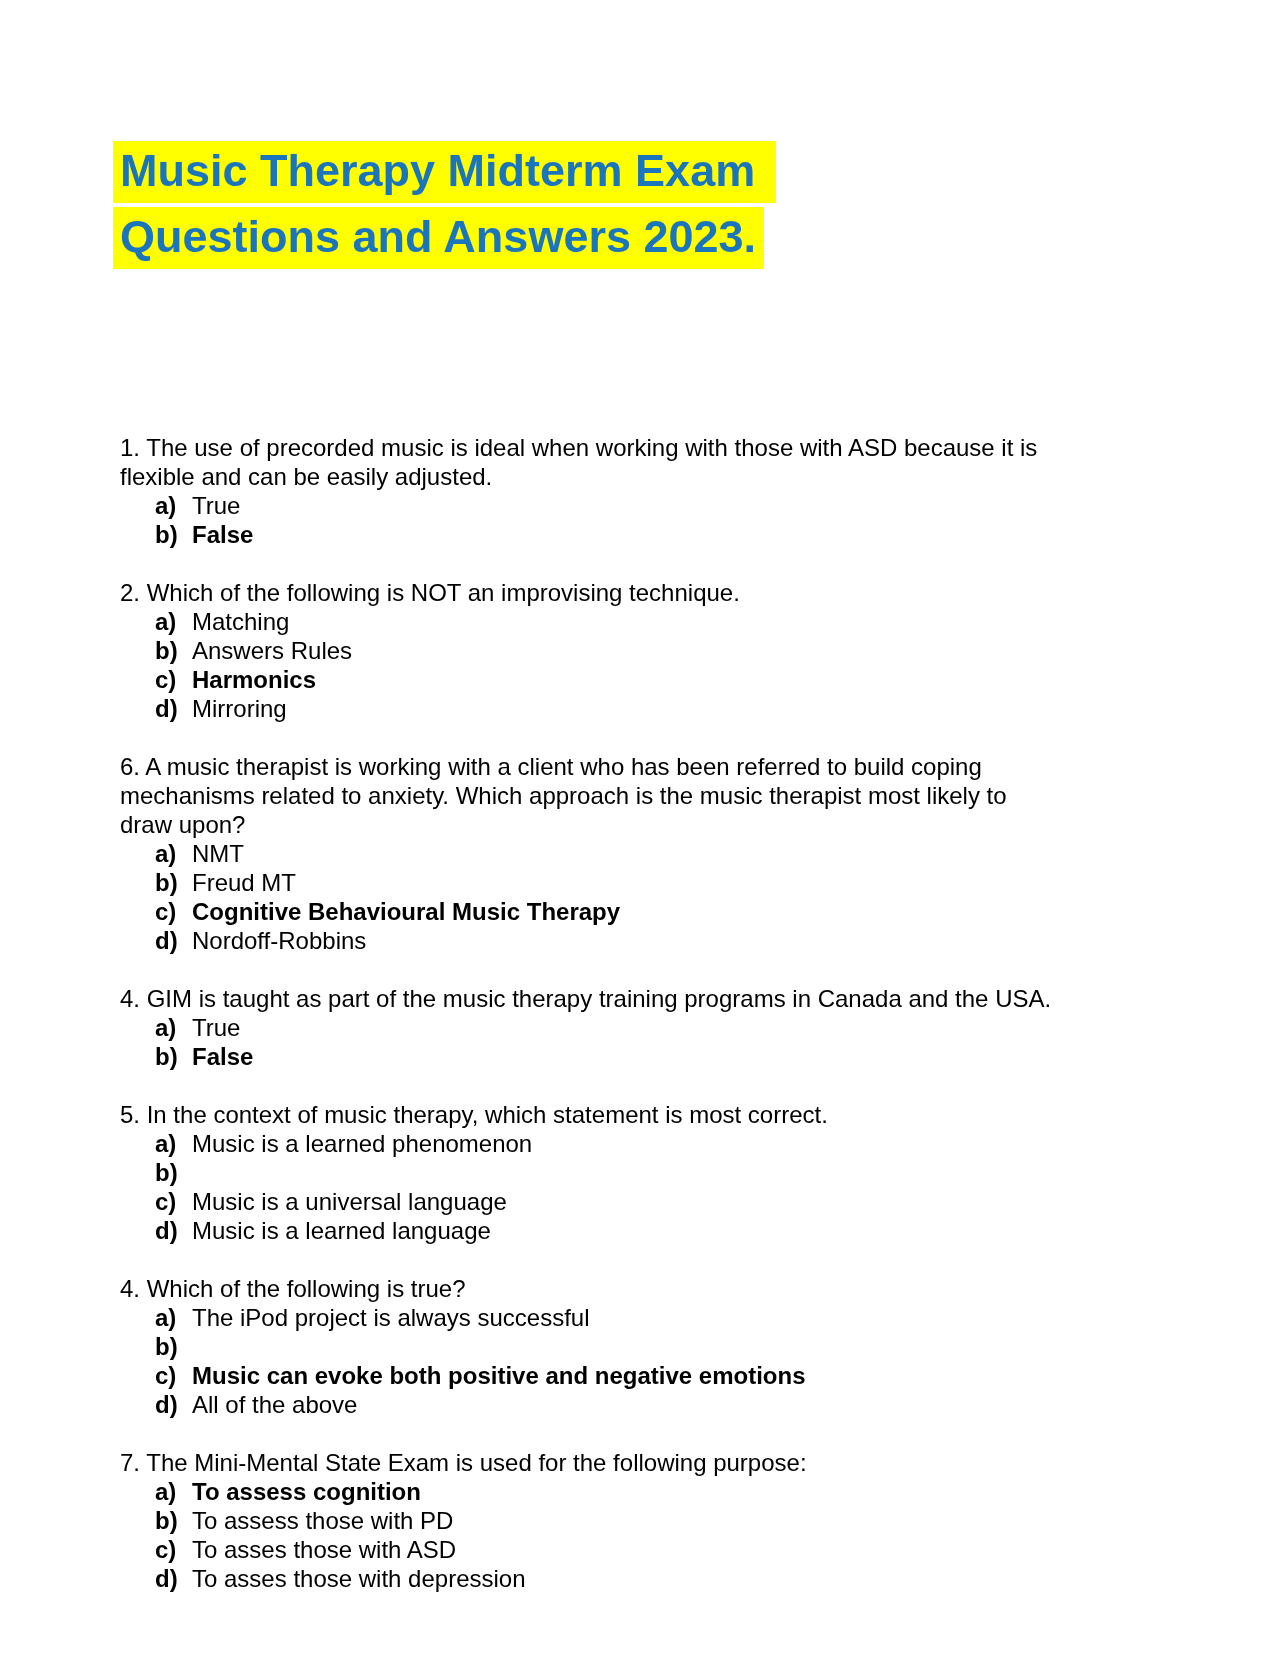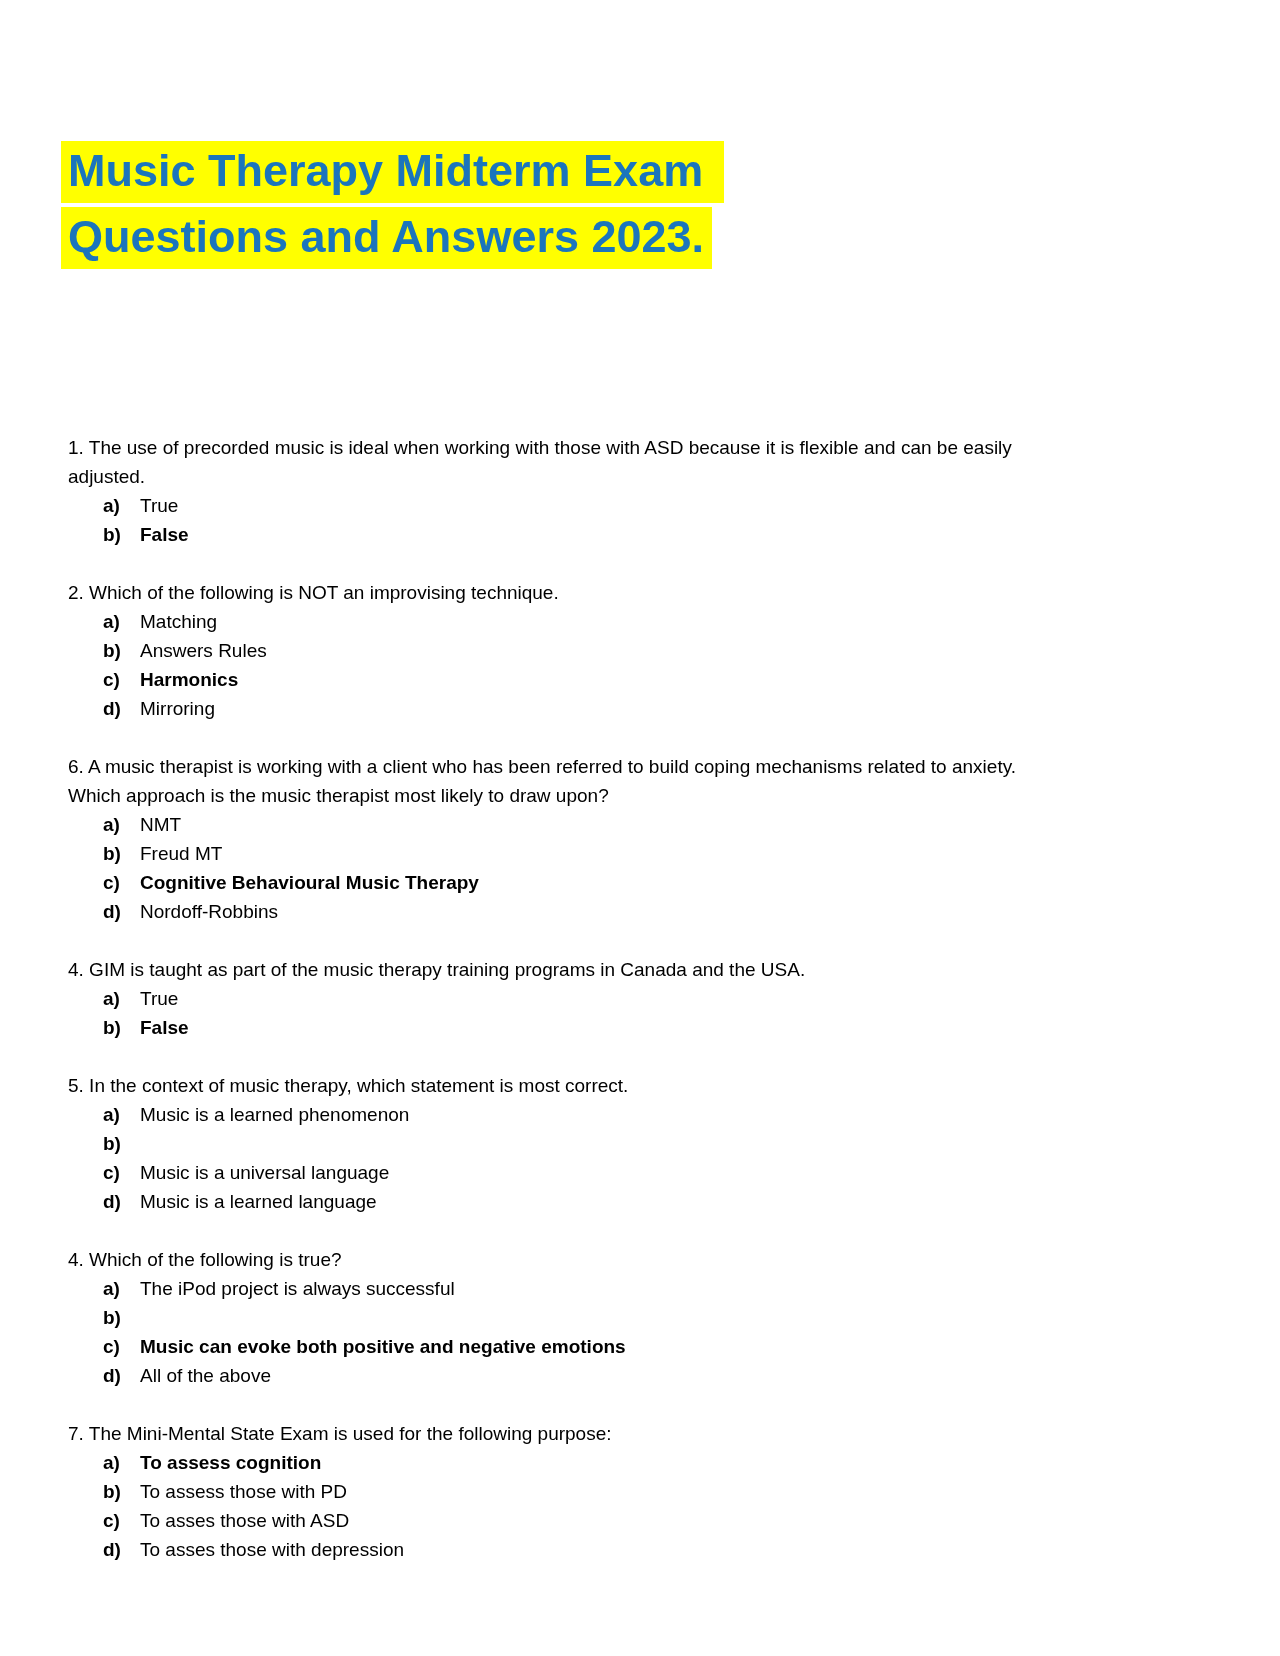--- a/index.html
+++ b/index.html
@@ -12,41 +12,41 @@
     height: 1656px;
     font-family: "Liberation Sans", sans-serif;
     color: #000000;
     position: relative;
     overflow: hidden;
   }
   .page {
     box-sizing: border-box;
     width: 1152px;
     height: 1656px;
-    padding: 141px 100px 0 68px;
+    padding: 141px 100px 0 120px;
   }
   
   h1.title {
     margin: 0 0 160px 0;
     padding: 0;
     font-weight: bold;
     font-size: 45px;
     color: var(--title-color, #1b75bc);
   }
   h1.title .hl {
     display: inline-block;
     background: var(--highlight-color, #ffff00);
     line-height: 54px;
     padding: 3px 8px 5px 7px;
     margin: 0 0 4px -7px;
     white-space: pre;
   }
   
   .q {
-    font-size: 19px;
+    font-size: 24px;
     line-height: 29px;
     margin: 0 0 29px 0;
   }
   .q:last-child { margin-bottom: 0; }
   .q-text {
     margin: 0;
     max-width: 950px;
   }
   .opt {
     display: flex;

